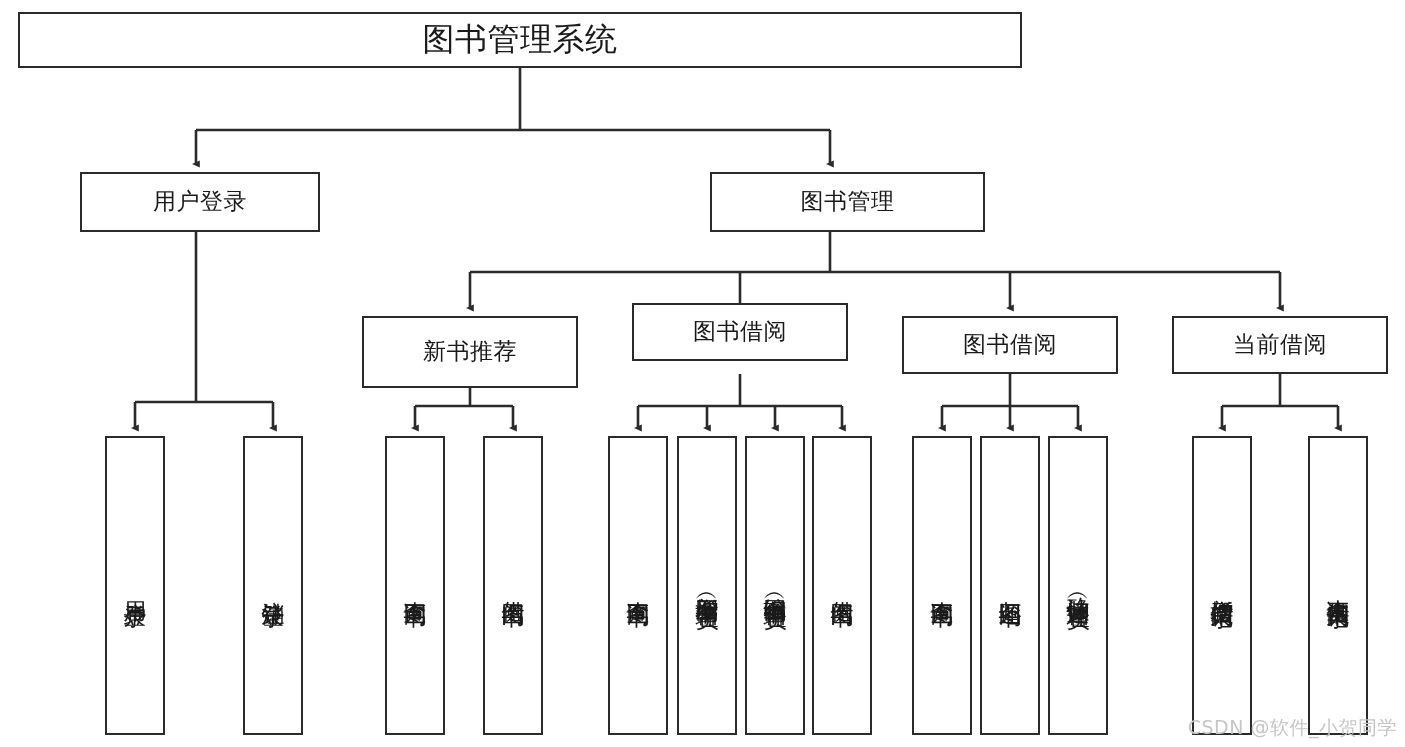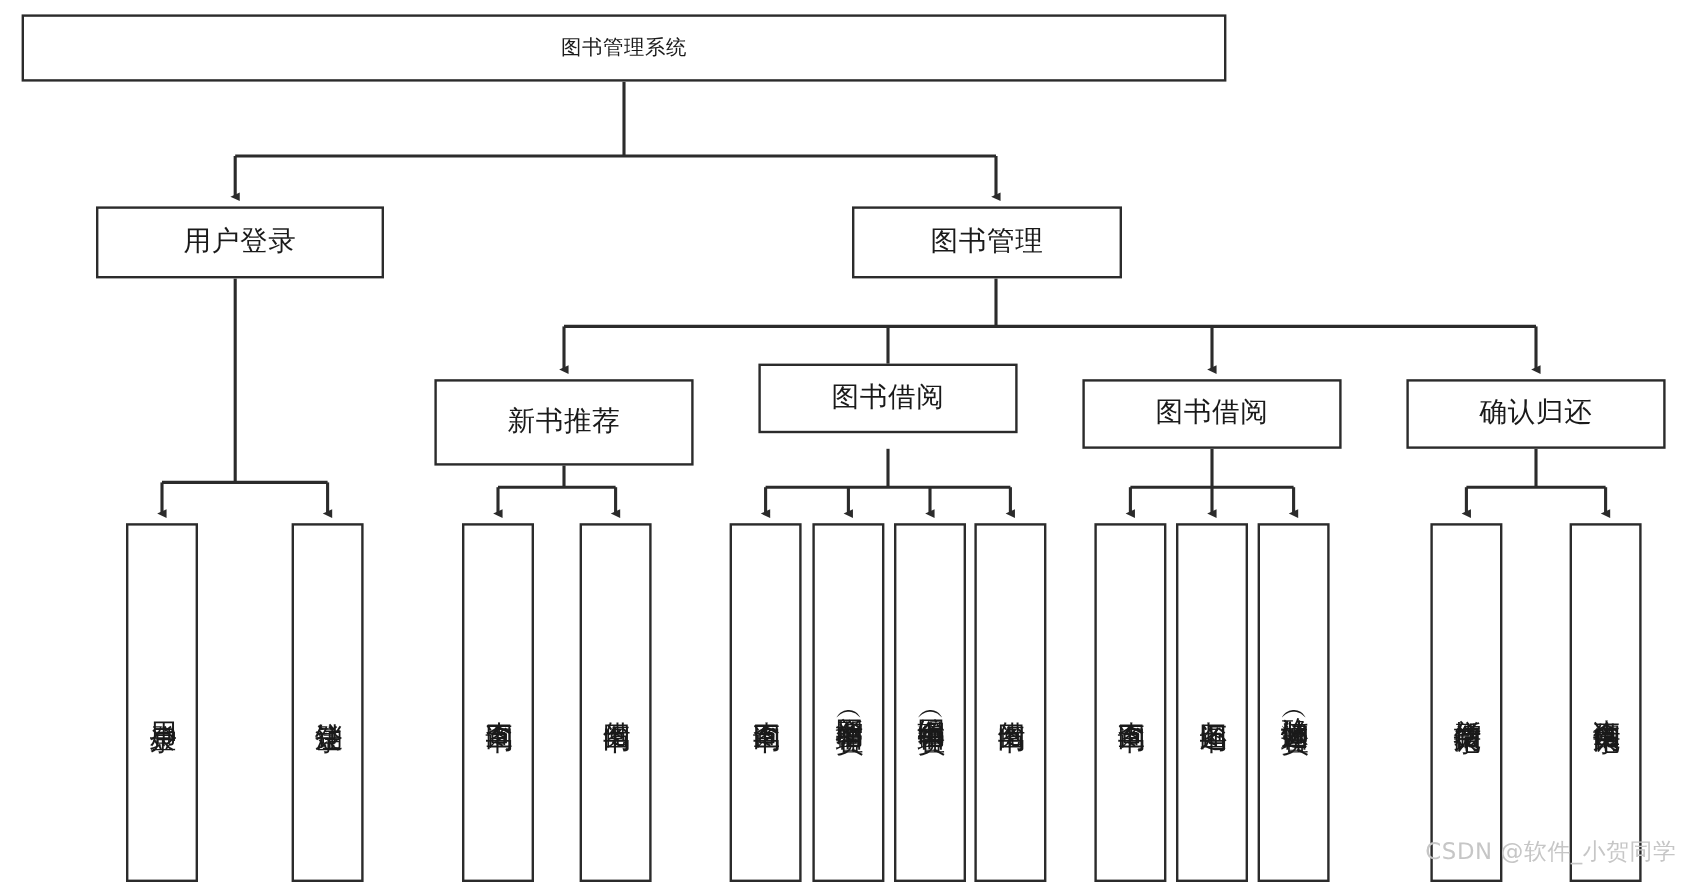--- a/index.html
+++ b/index.html
@@ -32,21 +32,21 @@
     text-align: center;
     line-height: 1.18;
   }
   
   .node.horiz .label {
     writing-mode: horizontal-tb;
     font-size: 23px;
     letter-spacing: 0.5px;
   }
   .node.root .label {
-    font-size: 17px;
+    font-size: 32px;
   }
   
   .node.vert {
     align-items: center;
     justify-content: center;
   }
   .node.vert .label {
     writing-mode: vertical-rl;
     text-orientation: upright;
     font-size: 23px;
@@ -58,21 +58,21 @@
     position: absolute;
     left: 0;
     top: 0;
     width: 1405px;
     height: 747px;
     pointer-events: none;
   }
   .watermark {
     position: absolute;
     right: 8px;
-    bottom: 24px;
+    bottom: 6px;
     font-size: 19px;
     color: #c6c6c6;
     white-space: nowrap;
     letter-spacing: 0.5px;
   }
 </style>
 </head>
 <body>
 
 <div id="canvas">
@@ -127,35 +127,35 @@
     </g>
   </svg>
 
   <div class="node horiz root" style="left:18px; top:12px; width:1004px; height:56px;">
     <span class="label">图书管理系统</span>
   </div>
 
   <div class="node horiz" style="left:80px; top:172px; width:240px; height:60px;">
     <span class="label">用户登录</span>
   </div>
-  <div class="node horiz" style="left:710px; top:172px; width:225px; height:60px;">
+  <div class="node horiz" style="left:710px; top:172px; width:275px; height:60px;">
     <span class="label">图书管理</span>
   </div>
 
   <div class="node horiz" style="left:362px; top:316px; width:216px; height:72px;">
     <span class="label">新书推荐</span>
   </div>
   <div class="node horiz" style="left:632px; top:303px; width:216px; height:58px;">
     <span class="label">图书借阅</span>
   </div>
   <div class="node horiz" style="left:902px; top:316px; width:216px; height:58px;">
     <span class="label">图书借阅</span>
   </div>
   <div class="node horiz" style="left:1172px; top:316px; width:216px; height:58px;">
-    <span class="label">确认归还</span>
+    <span class="label">当前借阅</span>
   </div>
 
   <div class="node vert" style="left:105px; top:436px; width:60px; height:299px;">
     <span class="label">用户登录</span>
   </div>
   <div class="node vert" style="left:243px; top:436px; width:60px; height:299px;">
     <span class="label">注销登录</span>
   </div>
 
   <div class="node vert" style="left:385px; top:436px; width:60px; height:299px;">

